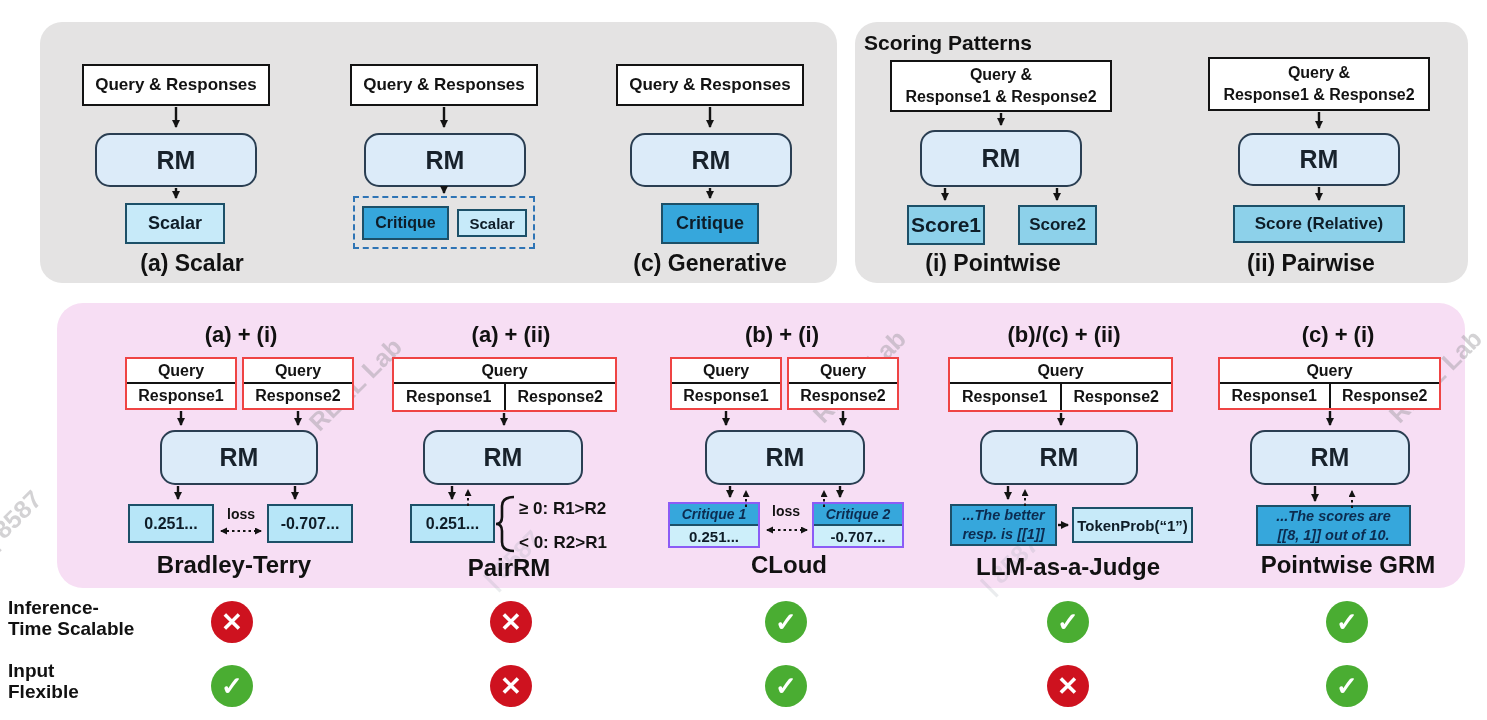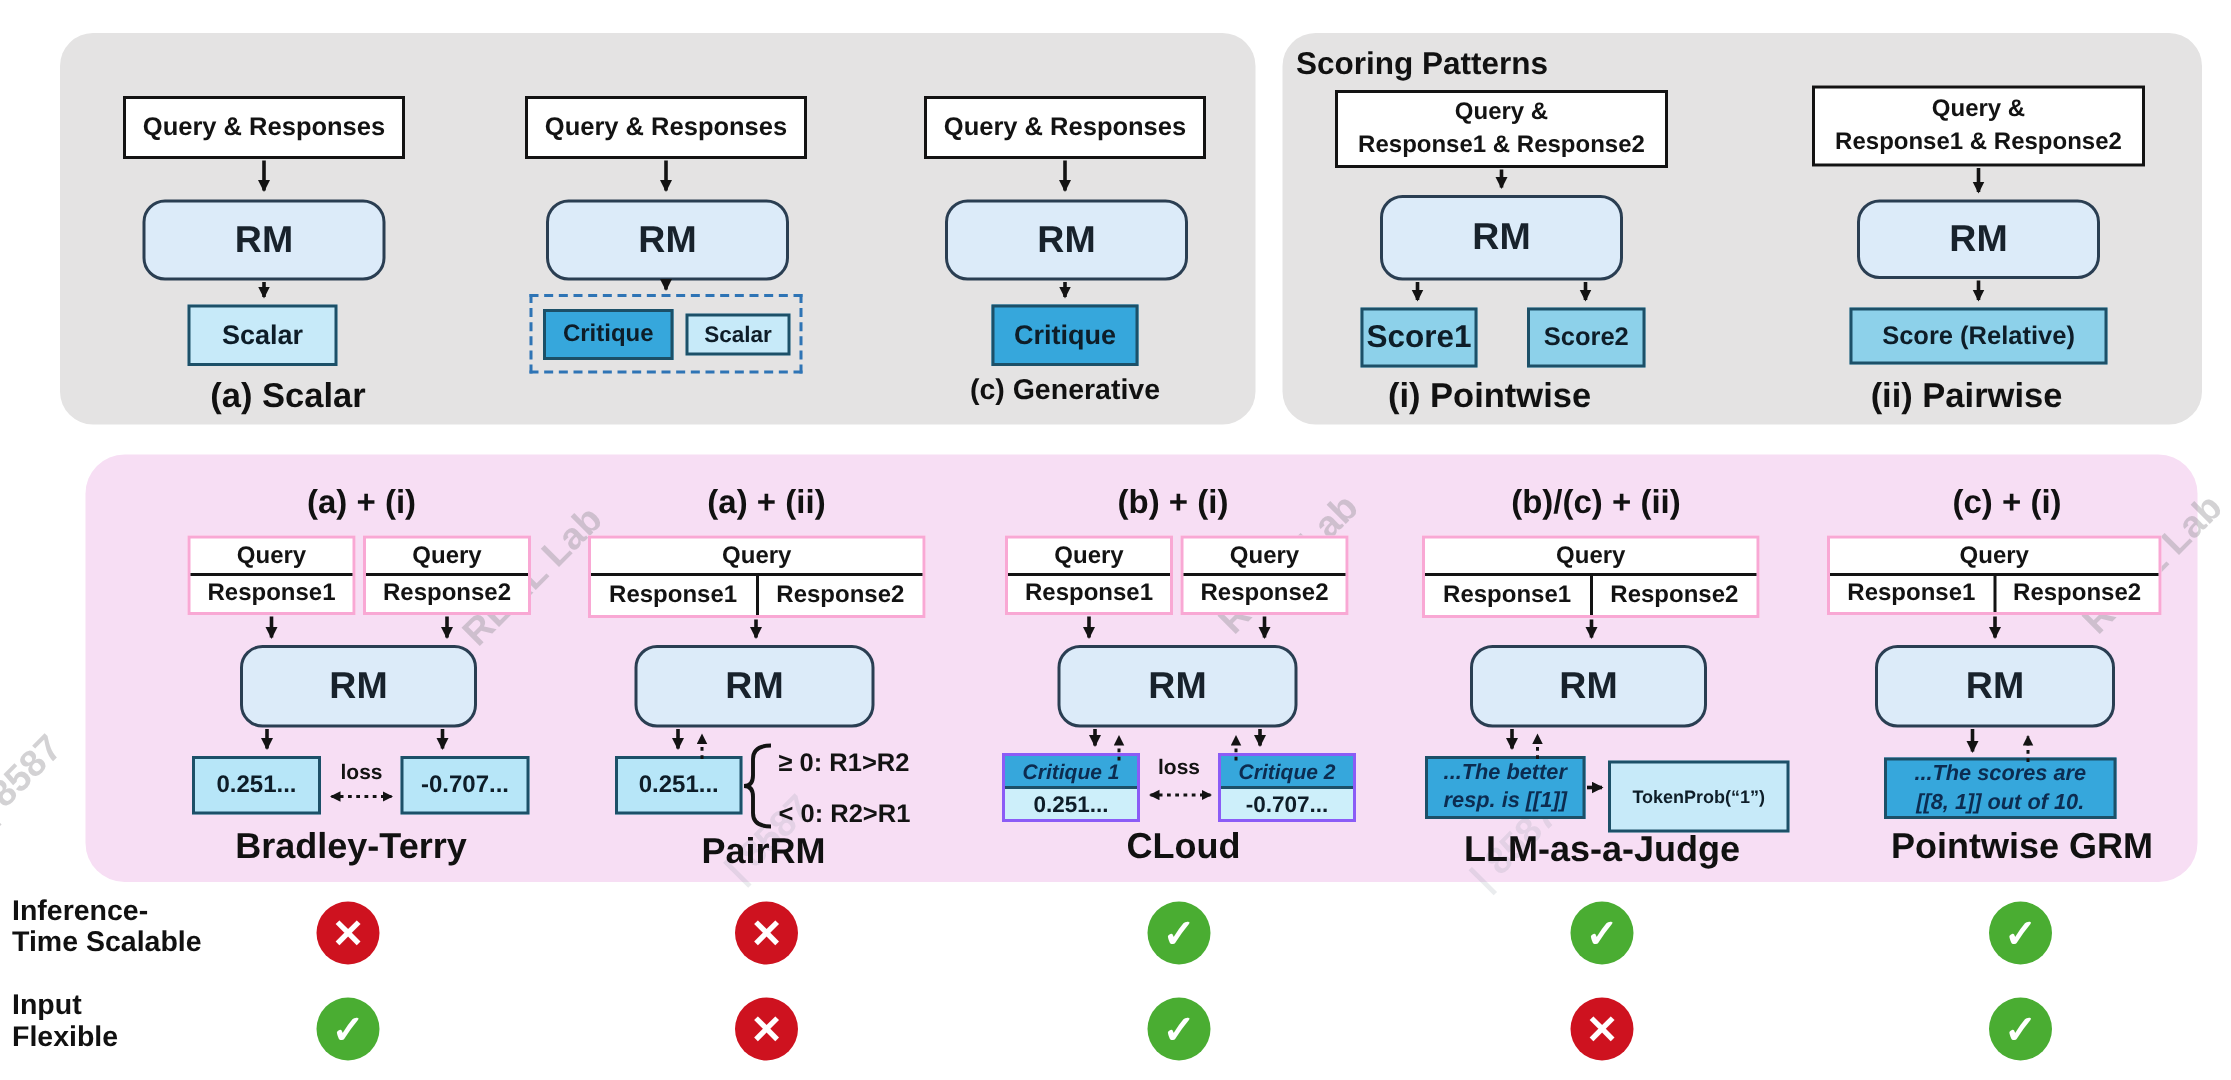--- a/index.html
+++ b/index.html
@@ -10,21 +10,21 @@
   .panel{position:absolute; box-sizing:border-box;}
   .panel.gray{background:#e4e3e3; border-radius:22px;}
   .panel.pink{background:#f7def4; border-radius:26px;}
   .ptitle{position:absolute; font-size:21px; font-weight:700; color:#111; white-space:nowrap;}
   
   .wbox{position:absolute; background:#fff; border:2px solid #131313; box-sizing:border-box;
         display:flex; align-items:center; justify-content:center; font-weight:700; font-size:17px;
         text-align:center; color:#131313;}
   .wbox.two{flex-direction:column; font-size:16px; line-height:1.35;}
   
-  .inbox{position:absolute; background:#fff; border:2px solid #f9a8d4; box-sizing:border-box;
+  .inbox{position:absolute; background:#fff; border:2px solid #ef4444; box-sizing:border-box;
          display:flex; flex-direction:column; font-weight:700; color:#131313;}
   .inbox .r1{height:23px; border-bottom:2px solid #131313; display:flex; align-items:center;
              justify-content:center; font-size:16px;}
   .inbox .r2{flex:1; display:flex; align-items:center; justify-content:center; font-size:16px;}
   .inbox .r2split{flex:1; display:flex;}
   .inbox .r2split .c{flex:1; display:flex; align-items:center; justify-content:center; font-size:16px;}
   .inbox .r2split .c + .c{border-left:2px solid #131313;}
   
   .rm{position:absolute; background:#dcebf9; border:2px solid #2a3e52; border-radius:15px;
       box-sizing:border-box; display:flex; align-items:center; justify-content:center;
@@ -86,21 +86,21 @@
 
   <div class="wbox" style="left:350px; top:64px; width:188px; height:42px;">Query &amp; Responses</div>
   <div class="rm" style="left:364px; top:133px; width:162px; height:54px;">RM</div>
   <div class="dashbox" style="left:353px; top:196px; width:182px; height:53px;"></div>
   <div class="bbox fill-dark" style="left:362px; top:206px; width:87px; height:34px; font-size:16px;">Critique</div>
   <div class="bbox fill-light" style="left:457px; top:209px; width:70px; height:28px; font-size:15px;">Scalar</div>
 
   <div class="wbox" style="left:616px; top:64px; width:188px; height:42px;">Query &amp; Responses</div>
   <div class="rm" style="left:630px; top:133px; width:162px; height:54px;">RM</div>
   <div class="bbox fill-dark" style="left:661px; top:203px; width:98px; height:41px; font-size:18px;">Critique</div>
-  <div class="clabel" style="left:710px; top:250px; font-size:19px;">(c) Generative</div>
+  <div class="clabel" style="left:710px; top:250px; font-size:23px;">(c) Generative</div>
 
   <div class="ptitle" style="left:864px; top:31px;">Scoring Patterns</div>
 
   <div class="wbox two" style="left:890px; top:60px; width:222px; height:52px;">
     <span>Query &amp;</span>
     <span>Response1 &amp; Response2</span>
   </div>
   <div class="rm" style="left:920px; top:130px; width:162px; height:57px;">RM</div>
   <div class="bbox fill-mid" style="left:907px; top:205px; width:78px; height:40px; font-size:21px;">Score1</div>
   <div class="bbox fill-mid" style="left:1018px; top:205px; width:79px; height:40px; font-size:17px;">Score2</div>
@@ -170,21 +170,21 @@
     <div class="r2split">
       <div class="c">Response1</div>
       <div class="c">Response2</div>
     </div>
   </div>
   <div class="rm" style="left:980px; top:430px; width:158px; height:55px;">RM</div>
   <div class="bbox fill-dark ital" style="left:950px; top:504px; width:107px; height:42px; font-size:14.5px; flex-direction:column;">
     <span>...The better</span>
     <span>resp. is [[1]]</span>
   </div>
-  <div class="bbox fill-light" style="left:1072px; top:507px; width:121px; height:48px; font-size:12px;">TokenProb(“1”)</div>
+  <div class="bbox fill-light" style="left:1072px; top:507px; width:121px; height:36px; font-size:15px;">TokenProb(“1”)</div>
   <div class="clabel" style="left:1068px; top:553px;">LLM-as-a-Judge</div>
 
   <div class="chead" style="left:1338px; top:322px;">(c) + (i)</div>
   <div class="inbox" style="left:1218px; top:357px; width:223px; height:53px;">
     <div class="r1">Query</div>
     <div class="r2split">
       <div class="c">Response1</div>
       <div class="c">Response2</div>
     </div>
   </div>

